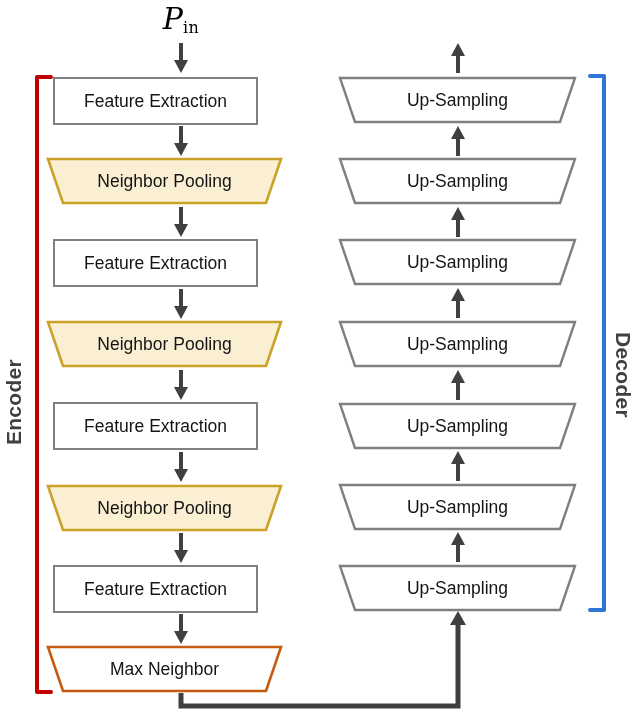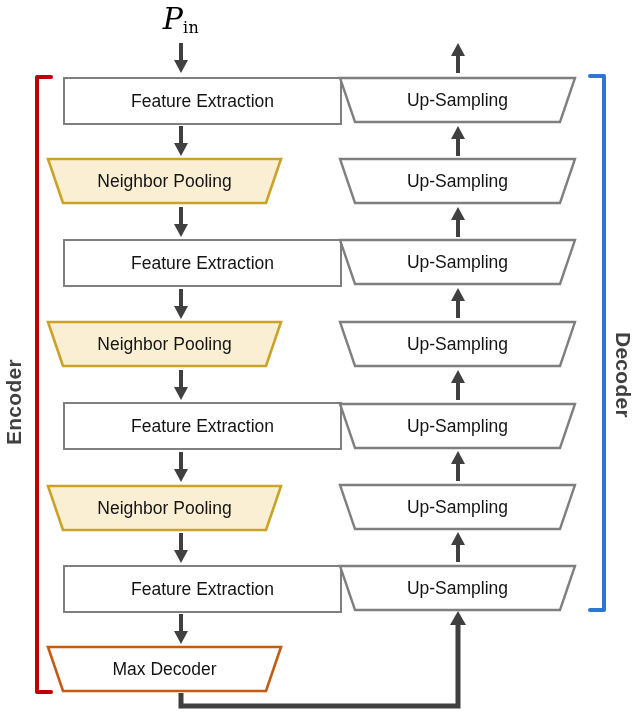--- a/index.html
+++ b/index.html
@@ -11,21 +11,21 @@
 
   
   .port{position:absolute;top:1px;width:160px;text-align:center;color:#000;
         font-family:"DejaVu Serif",serif;}
   .cal{font-style:italic;font-size:30px;line-height:36px;}
   .port sub{font-size:16px;font-style:normal;letter-spacing:0.5px;}
 
   
   .node{position:absolute;display:flex;align-items:center;justify-content:center;}
   .node .lbl{position:relative;z-index:2;font-size:17.5px;color:#141414;}
-  .rect{left:63px;width:279px;height:48px;background:#ffffff;
+  .rect{left:53px;width:205px;height:48px;background:#ffffff;
         border:2px solid #7F7F7F;box-sizing:border-box;}
   .trap{width:237px;height:48px;}
   .trap.enc{left:46px;}
   .trap.dec{left:338px;width:239px;}
   .trap svg{position:absolute;left:0;top:0;width:100%;height:100%;z-index:1;}
   .trap-yellow polygon{fill:#FBEFD3;stroke:#C9A227;stroke-width:2.6;}
   .trap-orange polygon{fill:#ffffff;stroke:#C55A11;stroke-width:2.6;}
   .trap-gray polygon{fill:#ffffff;stroke:#7F7F7F;stroke-width:2.4;}
 
   
@@ -82,21 +82,21 @@
       </svg>
     <span class="lbl">Neighbor Pooling</span>
   </div>
   <div class="node rect" style="top:565px;">
     <span class="lbl">Feature Extraction</span>
   </div>
   <div class="node trap enc trap-orange" style="top:645px;">
     <svg viewBox="0 0 237 48">
         <polygon points="2,2 235,2 220,46 17,46"></polygon>
       </svg>
-    <span class="lbl">Max Decoder</span>
+    <span class="lbl">Max Neighbor</span>
   </div>
 
   <div class="node trap dec trap-gray" style="top:76px;">
     <svg viewBox="0 0 239 48">
         <polygon points="2,2 237,2 222,46 17,46"></polygon>
       </svg>
     <span class="lbl">Up-Sampling</span>
   </div>
   <div class="node trap dec trap-gray" style="top:157px;">
     <svg viewBox="0 0 239 48">

